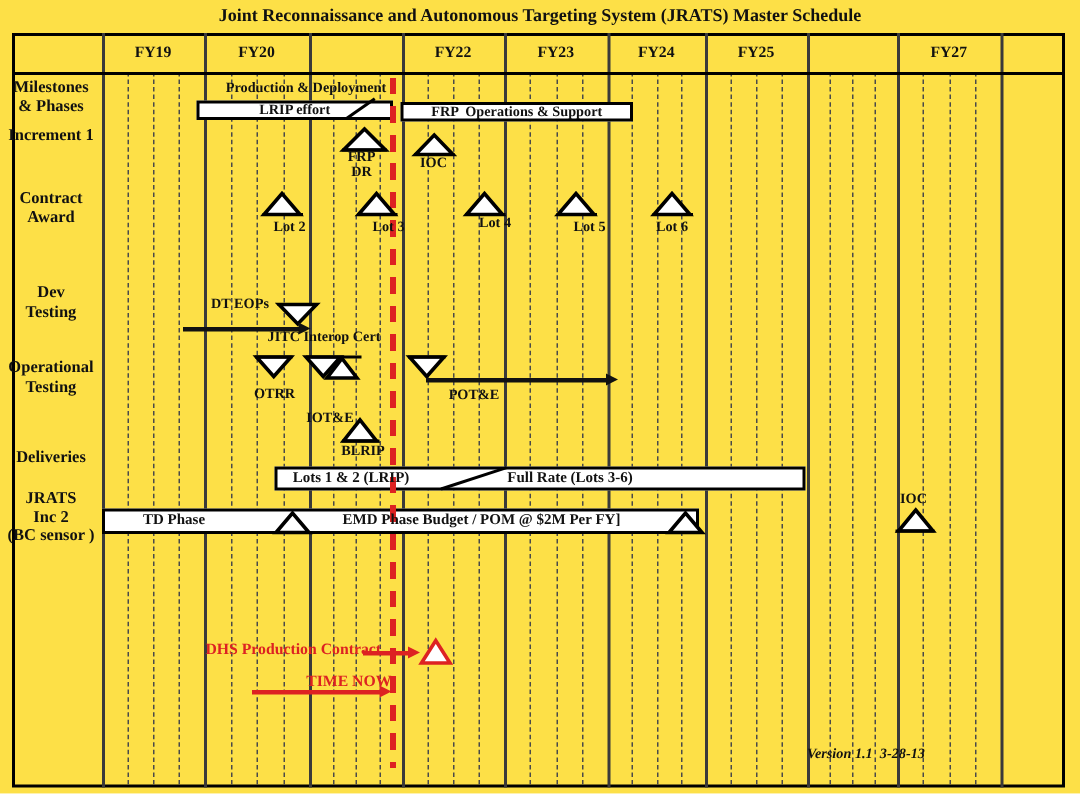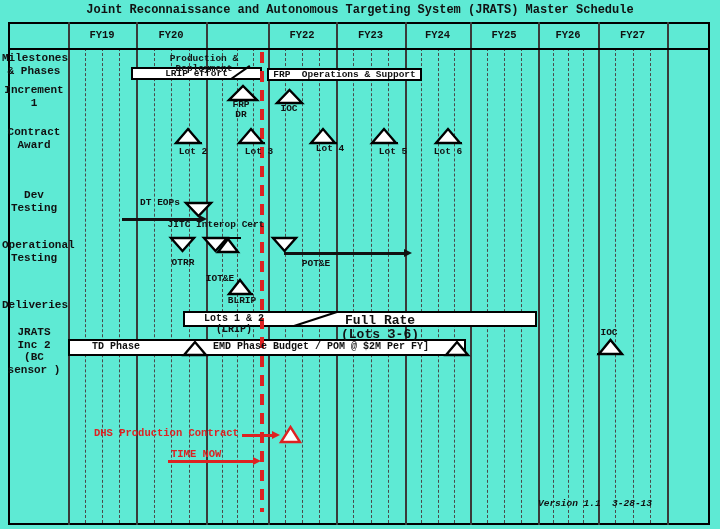--- a/index.html
+++ b/index.html
@@ -1,34 +1,34 @@
 <!DOCTYPE html>
 <html style="--red: #dd2222;"><head>
 <meta charset="utf-8">
 <style>
   html,body{margin:0;padding:0;background:#fff;}
-  .canvas{position:relative;width:720px;height:529px;background:#5eead4;overflow:hidden;
-          font-family:Liberation Mono, monospace;color:#111;}
+  .canvas{position:relative;width:720px;height:529px;background:#fde047;overflow:hidden;
+          font-family:Liberation Serif, serif;color:#111;}
   .title{position:absolute;left:0;top:3px;width:720px;text-align:center;
          font-size:12px;font-weight:bold;}
   .frame{position:absolute;left:8px;top:22px;width:702px;height:503px;
          border:2px solid #000;box-sizing:border-box;}
   .hcell{position:absolute;top:22px;height:26px;display:flex;align-items:center;
          justify-content:center;font-weight:bold;font-size:10.5px;z-index:4;}
   .vline{position:absolute;top:22px;height:503px;width:0;border-left:2px solid #3a3a3a;z-index:1;}
   .qline{position:absolute;top:48px;height:475px;width:0;border-left:1px dashed #4a4a4a;z-index:1;}
   .hline{position:absolute;height:0;border-top:2px solid #000;z-index:2;}
   .rowlabel{position:absolute;left:2px;width:64px;text-align:center;font-weight:bold;
             font-size:11px;line-height:1.15;white-space:pre-line;z-index:4;}
   .bar{position:absolute;background:#fff;border:2px solid #000;box-sizing:border-box;
        display:flex;align-items:center;justify-content:center;z-index:2;}
   .bar-text{font-weight:bold;font-size:10px;white-space:pre;}
   .txt{position:absolute;font-weight:bold;font-size:9.5px;line-height:1.08;
        text-align:center;white-space:pre-line;z-index:4;}
-  .txt-left{text-align:left;}
+  .txt-left{text-align:right;}
   .red{color:var(--red,#dd2222);}
   .redline{position:absolute;left:260px;top:52px;width:4px;height:460px;z-index:3;
     background:repeating-linear-gradient(to bottom,var(--red,#dd2222) 0 11px,transparent 11px 19px);}
   .slash{position:absolute;border-top:2.5px solid #000;transform-origin:left center;z-index:3;}
   .baseline{position:absolute;height:0;border-top:2px solid #000;z-index:3;}
   .shaft{position:absolute;height:2.5px;z-index:3;}
   .ahead{position:absolute;width:0;height:0;border-top:4.5px solid transparent;
          border-bottom:4.5px solid transparent;z-index:3;}
   svg.tri{position:absolute;z-index:3;overflow:visible;}
   .money-cell{display:flex;align-items:center;justify-content:center;height:100%;
@@ -44,21 +44,20 @@
   <div class="title">Joint Reconnaissance and Autonomous Targeting System (JRATS) Master Schedule</div>
 
   <div class="frame"></div>
 
   <div class="hcell" style="left:68px;width:68px">FY19</div>
   <div class="hcell" style="left:136px;width:70px">FY20</div>
   <div class="hcell" style="left:268px;width:68px">FY22</div>
   <div class="hcell" style="left:336px;width:69px">FY23</div>
   <div class="hcell" style="left:405px;width:65px">FY24</div>
   <div class="hcell" style="left:470px;width:68px">FY25</div>
-  <div class="hcell" style="left:538px;width:60px">FY26</div>
   <div class="hcell" style="left:598px;width:69px">FY27</div>
 
   <div class="hline" style="left:8px;top:48px;width:702px"></div>
   <div id="gridlines"></div>
 
   <div class="rowlabel" style="top:52px">Milestones
 &amp; Phases</div>
   <div class="rowlabel" style="top:84px">Increment 1</div>
   <div class="rowlabel" style="top:126px">Contract
 Award</div>
@@ -92,21 +91,21 @@
   <div class="txt" style="left:120px;top:198px;width:80px">DT  EOPs</div>
   <div class="txt" style="left:156px;top:220px;width:120px">JITC Interop Cert</div>
 
   <div class="txt" style="left:158px;top:258px;width:50px">OTRR</div>
   <div class="txt" style="left:190px;top:274px;width:60px">IOT&amp;E</div>
   <div class="txt" style="left:286px;top:259px;width:60px">POT&amp;E</div>
 
   <div class="txt" style="left:212px;top:296px;width:60px">BLRIP</div>
   <div class="bar" style="left:183px;top:311px;width:354px;height:16px"></div>
   <div class="txt" style="left:184px;top:314px;width:100px;font-size:10px">Lots 1 &amp; 2 (LRIP)</div>
-  <div class="txt" style="left:330px;top:314px;width:100px;font-size:13px">Full Rate (Lots 3-6)</div>
+  <div class="txt" style="left:330px;top:314px;width:100px;font-size:10px">Full Rate (Lots 3-6)</div>
   <div class="slash" style="left:294px;top:325px;width:46px;transform:rotate(-18deg)"></div>
 
   <div class="bar" style="left:68px;top:339px;width:398px;height:17px"></div>
   <div class="txt" style="left:76px;top:342px;width:80px;font-size:10px">TD  Phase</div>
   <div class="txt" style="left:211px;top:342px;width:220px;font-size:10px">EMD Phase Budget / POM @ $2M Per FY]</div>
   <div class="txt" style="left:589px;top:328px;width:40px">IOC</div>
 
   <div class="redline"></div>
   <div class="txt txt-left red" style="left:94px;top:428px;width:160px;font-size:10.5px">DHS Production Contract</div>
   <div class="txt txt-left red" style="left:171px;top:449px;width:90px;font-size:10.5px">TIME NOW</div>

